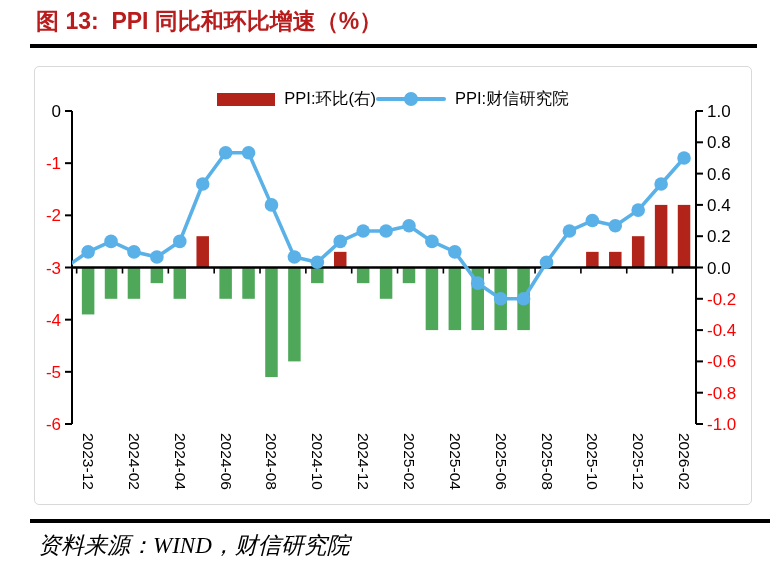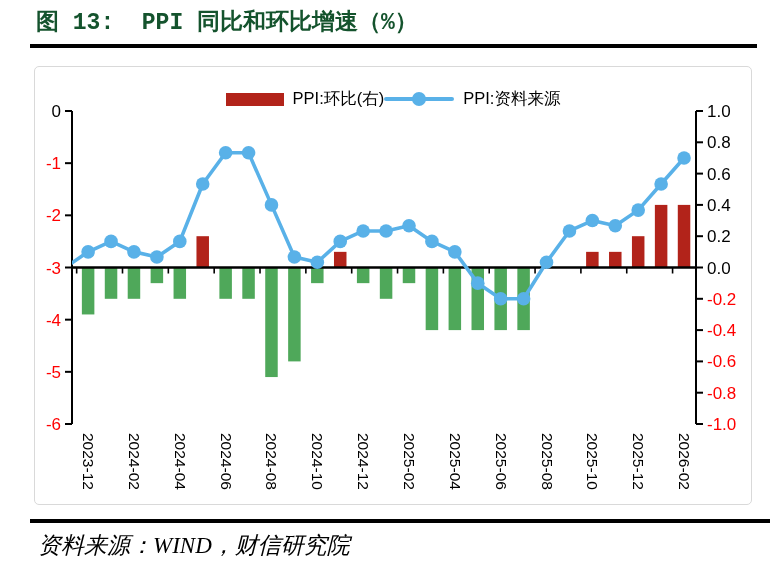--- a/index.html
+++ b/index.html
@@ -1,19 +1,19 @@
 <!DOCTYPE html>
 <html><head>
 <meta charset="utf-8">
 <style>
   html,body{margin:0;padding:0;background:#fff;}
   .page{position:relative;width:783px;height:570px;background:#ffffff;overflow:hidden;
         font-family:"Liberation Sans",sans-serif;}
   .fig-title{position:absolute;left:36px;top:6px;margin:0;font-size:23px;font-weight:bold;
-        color:#14532d;font-family:Liberation Mono, monospace;white-space:pre;}
+        color:#b91c1c;font-family:Liberation Sans, sans-serif;white-space:pre;}
   .rule{position:absolute;background:#000;}
   .top-rule{left:30px;top:44px;width:727px;height:4px;}
   .bottom-rule{left:30px;top:519px;width:740px;height:4px;}
   .chart-box{position:absolute;left:34px;top:66px;width:718px;height:439px;box-sizing:border-box;
         border:1.5px solid #d9d9d9;border-radius:5px;background:#fff;}
   .chart-box svg{position:absolute;left:0;top:0;}
   #plot-svg text{font-family:"Liberation Sans",sans-serif;}
   .legend{position:absolute;left:0;top:21px;width:100%;display:flex;justify-content:center;
         align-items:center;font-size:16.5px;color:#000;}
   .legend-item{display:flex;align-items:center;gap:9px;}
@@ -168,21 +168,21 @@
     <div class="legend">
       <div class="legend-item">
         <span class="swatch" style="background: rgb(178, 35, 26);"></span>
         <span>PPI:环比(右)</span>
       </div>
       <div class="legend-item">
         <span class="line-marker">
             <span class="lm-line" style="background: rgb(89, 177, 232);"></span>
             <span class="lm-dot" style="background: rgb(89, 177, 232);"></span>
           </span>
-        <span>PPI:资料来源</span>
+        <span>PPI:财信研究院</span>
       </div>
     </div>
   </div>
 
   <div class="rule bottom-rule"></div>
   <div class="source">资料来源：WIND，财信研究院</div>
 
 </div>
 
 </body></html>

